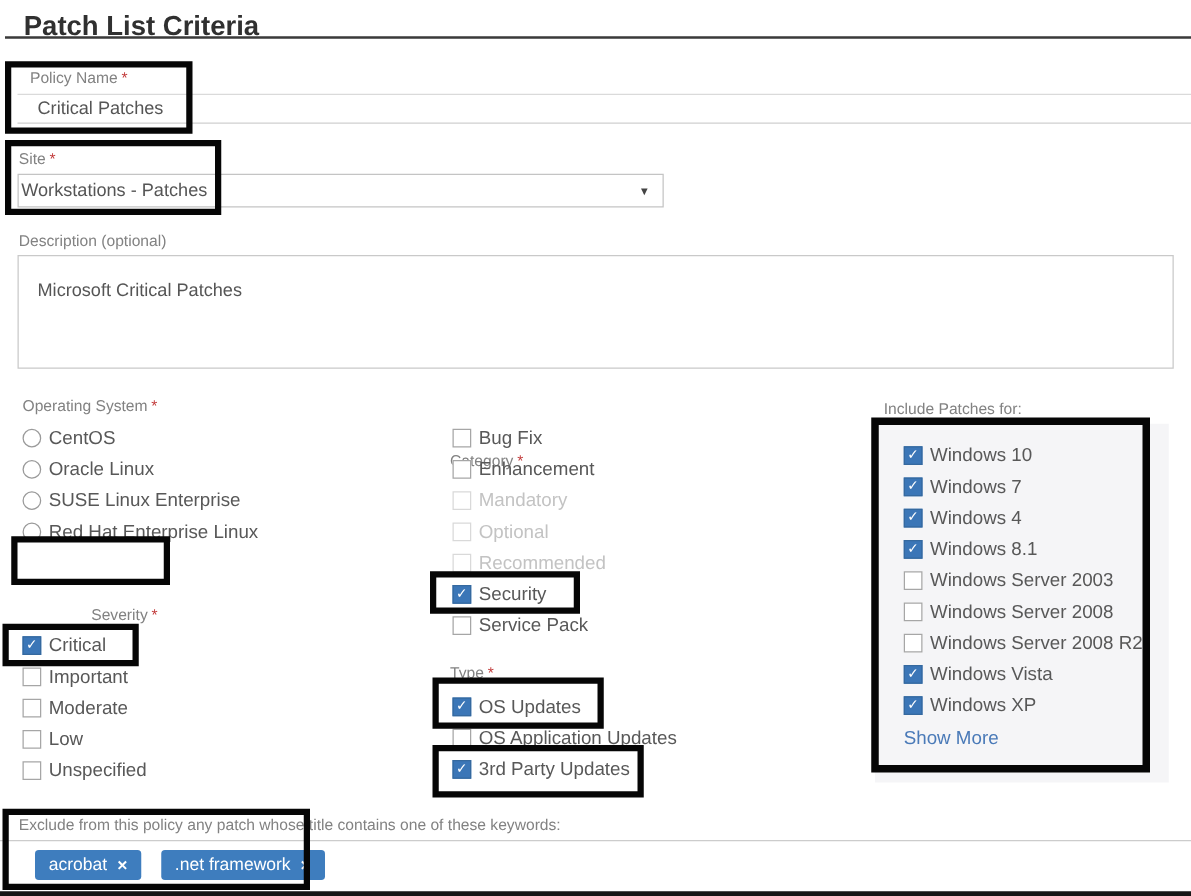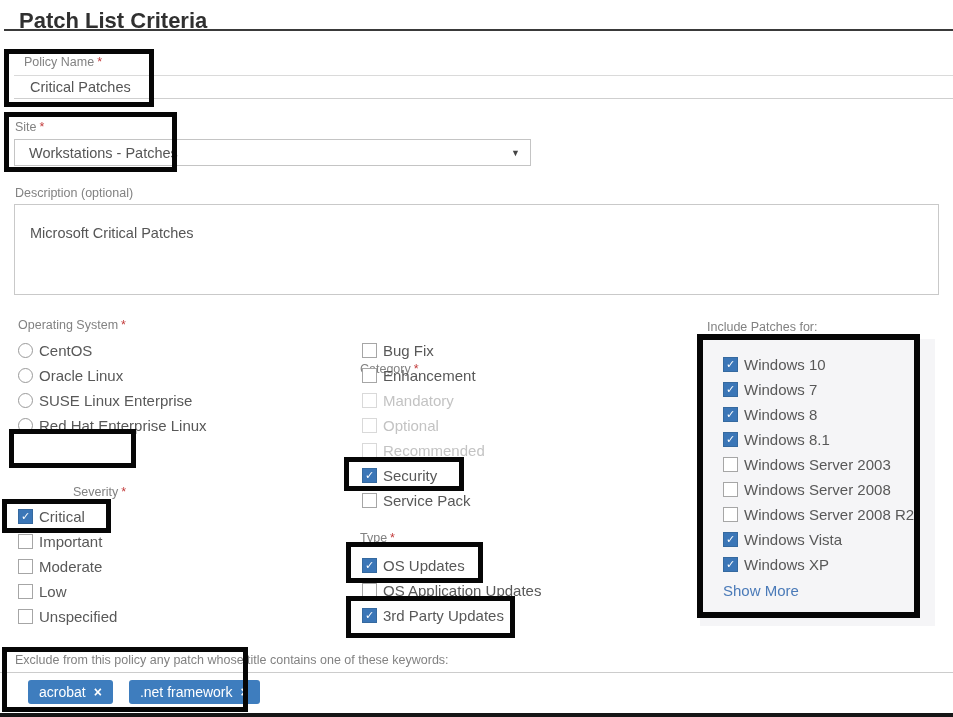--- a/index.html
+++ b/index.html
@@ -23,21 +23,21 @@
     left:14px; top:75px; width:939px; height:24px;
     border:0; border-top:1px solid #dadada; border-bottom:1px solid #cfcfcf;
     padding:0 0 0 16px; font-family:"Liberation Sans",sans-serif;
     font-size:14.5px; color:#555; outline:none; background:#fff;
   }
 
   
   .site-box {
     left:14px; top:139px; width:517px; height:27px;
     border:1px solid #c4c4c4; background:#fff;
-    display:flex; align-items:center; padding-left:14px;
+    display:flex; align-items:center; padding-left:2px;
     font-size:14.5px; color:#555; cursor:default;
   }
   .caret { position:absolute; right:10px; top:8px; font-size:9px; color:#444; }
 
   
   .desc-box {
     left:14px; top:204px; width:925px; height:91px;
     border:1px solid #c9c9c9; background:#fff; resize:none;
     padding:20px 15px; font-family:"Liberation Sans",sans-serif;
     font-size:14.5px; color:#555; outline:none;
@@ -64,21 +64,21 @@
   
   .inc-panel { left:700px; top:339px; width:235px; height:287px; background:#f5f5f7; }
   .inc-items { padding:13px 0 0 23px; }
   .show-more { margin:5px 0 0 23px; font-size:15px; color:#4a7ab8; cursor:pointer; display:inline-block; }
 
   
   .excl-topline { left:0; top:672px; width:953px; height:1px; background:#cccccc; }
   .chips-row { left:28px; top:680px; display:flex; gap:16px; }
   .chip {
     background:#3e7dbe; color:#fff; font-size:14px; border-radius:3px;
-    padding:4px 11px 5px 11px; display:flex; align-items:center; gap:8px; height:24px;
+    padding:4px 11px 5px 11px; display:flex; align-items:flex-end; gap:8px; height:24px;
   }
   .chip-x { font-weight:bold; cursor:pointer; font-size:14px; line-height:1; }
 
   .bottom-line { left:0; top:713px; width:953px; height:4px; background:#161616; }
 
   
   .hl { position:absolute; border:5px solid #060606; background:transparent; pointer-events:none; z-index:9; }
   .hl-policy   { left:4px;   top:49px;  width:150px; height:58px; }
   .hl-site     { left:4px;   top:112px; width:173px; height:60px; }
   .hl-windows  { left:9px;   top:429px; width:127px; height:39px; }
@@ -219,21 +219,21 @@
         <div class="item-row">
           <span class="checkbox checked">✓</span>
           <span class="item-label">Windows 10</span>
         </div>
         <div class="item-row">
           <span class="checkbox checked">✓</span>
           <span class="item-label">Windows 7</span>
         </div>
         <div class="item-row">
           <span class="checkbox checked">✓</span>
-          <span class="item-label">Windows 8</span>
+          <span class="item-label">Windows 4</span>
         </div>
         <div class="item-row">
           <span class="checkbox checked">✓</span>
           <span class="item-label">Windows 8.1</span>
         </div>
         <div class="item-row">
           <span class="checkbox"></span>
           <span class="item-label">Windows Server 2003</span>
         </div>
         <div class="item-row">

